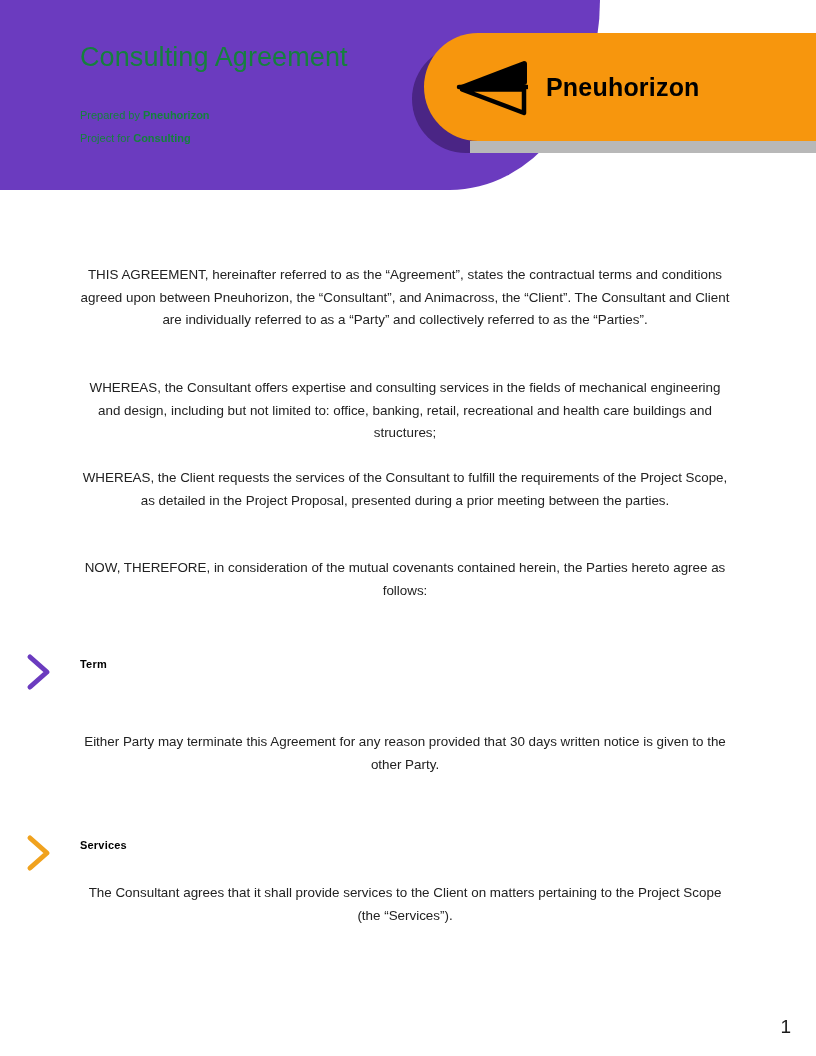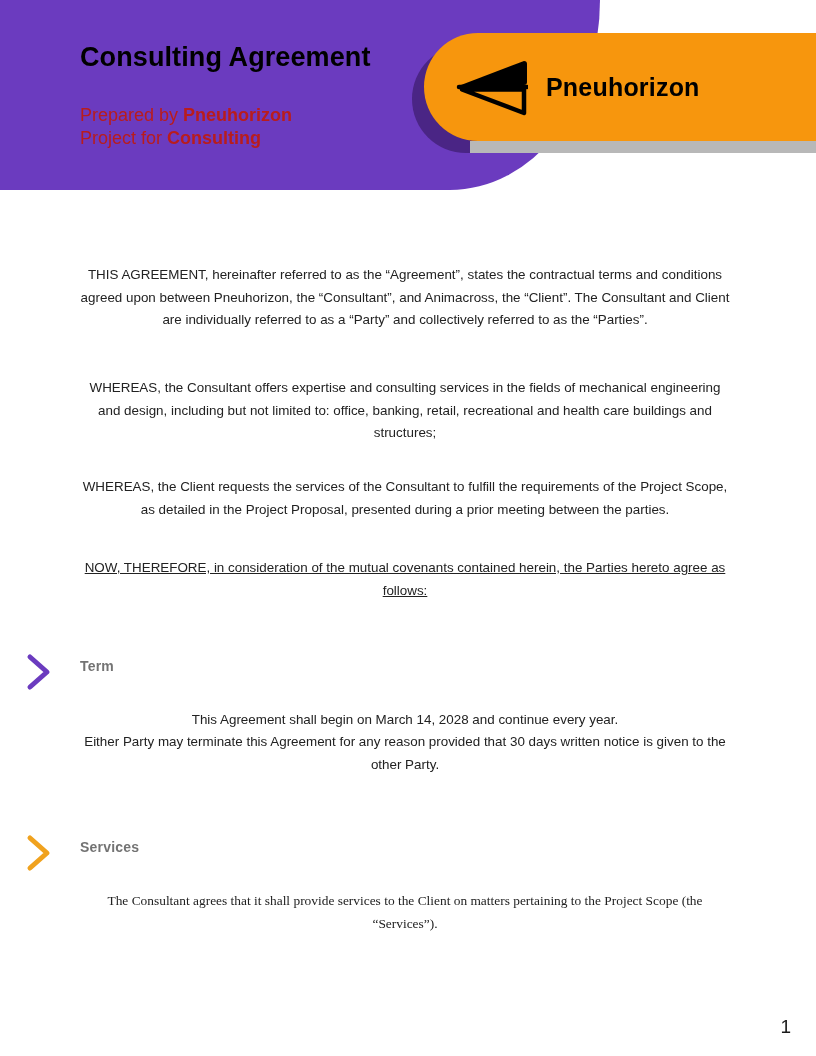--- a/index.html
+++ b/index.html
@@ -100,32 +100,32 @@
     letter-spacing: 0.2px;
     margin-left: 18px;
     white-space: nowrap;
   }
 
   .doc-title {
     position: absolute;
     left: 80px;
     top: 42px;
     font-size: 27px;
-    font-weight: bold;
-    color: #000000;
+    font-weight: normal;
+    color: #15803d;
     letter-spacing: 0.1px;
     white-space: nowrap;
   }
 
   .prepared-block {
     position: absolute;
     left: 80px;
     top: 104px;
-    color: #b91c1c;
-    font-size: 18px;
+    color: #15803d;
+    font-size: 11px;
     line-height: 23px;
   }
   .prepared-line {
     white-space: nowrap;
     font-weight: normal;
   }
   .prepared-line b {
     font-weight: bold;
   }
 
@@ -164,23 +164,23 @@
     top: 0px;
     width: 26px;
     height: 38px;
     display: block;
   }
 
   .section-title {
     position: absolute;
     left: 80px;
     top: 5px;
-    font-size: 14px;
+    font-size: 11px;
     font-weight: bold;
-    color: #737373;
+    color: #000000;
     letter-spacing: 0.2px;
   }
 
   .page-number {
     position: absolute;
     right: 25px;
     bottom: 18px;
     font-size: 19px;
     color: #1a1a1a;
     font-weight: normal;
@@ -213,41 +213,40 @@
         </svg>
         <div class="badge-name">Pneuhorizon</div>
       </div>
     </div>
   </div>
 
   <div class="content">
 
     <div class="para" style="top:74px;">THIS AGREEMENT, hereinafter referred to as the “Agreement”, states the contractual terms and conditions agreed upon between Pneuhorizon, the “Consultant”, and Animacross, the “Client”. The Consultant and Client are individually referred to as a “Party” and collectively referred to as the “Parties”.</div>
     <div class="para" style="top:187px;">WHEREAS, the Consultant offers expertise and consulting services in the fields of mechanical engineering and design, including but not limited to: office, banking, retail, recreational and health care buildings and structures;</div>
-    <div class="para" style="top:286px;">WHEREAS, the Client requests the services of the Consultant to fulfill the requirements of the Project Scope, as detailed in the Project Proposal, presented during a prior meeting between the parties.</div>
-    <div class="para" style="top:367px;text-decoration:underline;">NOW, THEREFORE, in consideration of the mutual covenants contained herein, the Parties hereto agree as follows:</div>
+    <div class="para" style="top:277px;">WHEREAS, the Client requests the services of the Consultant to fulfill the requirements of the Project Scope, as detailed in the Project Proposal, presented during a prior meeting between the parties.</div>
+    <div class="para" style="top:367px;">NOW, THEREFORE, in consideration of the mutual covenants contained herein, the Parties hereto agree as follows:</div>
 
     <div class="section" style="top:463px;">
       <div class="section-head">
         <svg class="chev" viewBox="0 0 26 38">
           <polyline points="4,4 21,19 4,34" fill="none" stroke="#6B3BBF" stroke-width="5" stroke-linecap="round" stroke-linejoin="round"></polyline>
         </svg>
         <div class="section-title">Term</div>
       </div>
-      <div class="para" style="top:56px;">This Agreement shall begin on March 14, 2028 and continue every year.</div>
       <div class="para" style="top:78px;">Either Party may terminate this Agreement for any reason provided that 30 days written notice is given to the other Party.</div>
     </div>
 
     <div class="section" style="top:644px;">
       <div class="section-head">
         <svg class="chev" viewBox="0 0 26 38">
           <polyline points="4,4 21,19 4,34" fill="none" stroke="#F0A21E" stroke-width="5" stroke-linecap="round" stroke-linejoin="round"></polyline>
         </svg>
         <div class="section-title">Services</div>
       </div>
-      <div class="para" style="top:56px;font-family:Liberation Serif, serif;">The Consultant agrees that it shall provide services to the Client on matters pertaining to the Project Scope (the “Services”).</div>
+      <div class="para" style="top:48px;">The Consultant agrees that it shall provide services to the Client on matters pertaining to the Project Scope (the “Services”).</div>
     </div>
 
   </div>
 
   <div class="page-number">1</div>
 
 </div>
 
 </body></html>

